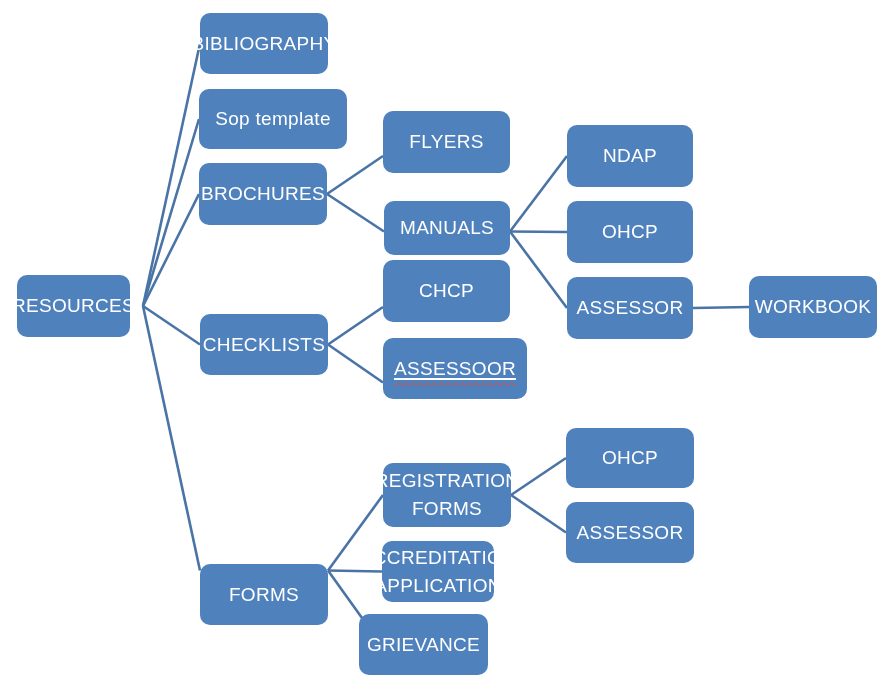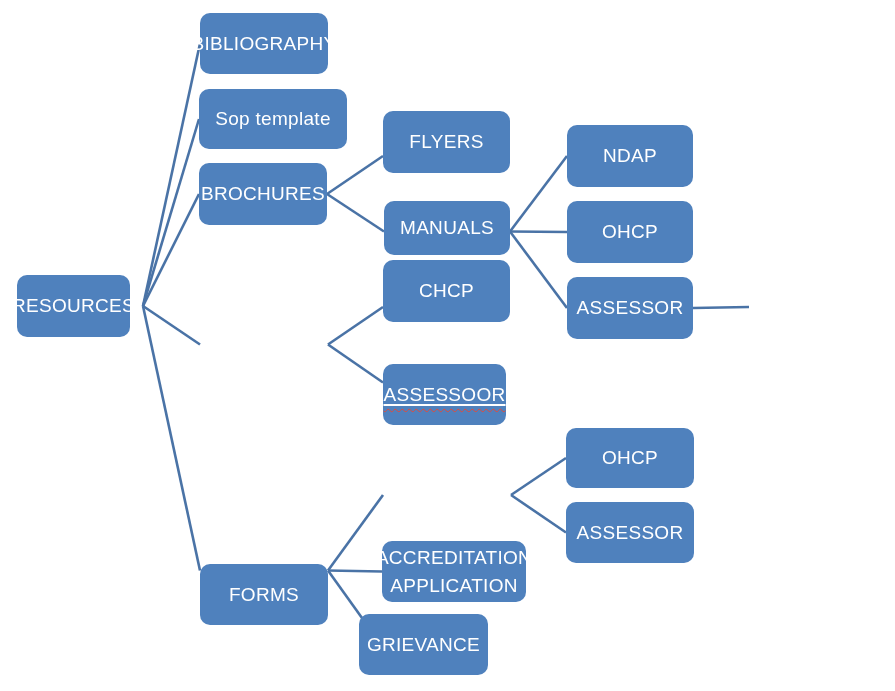--- a/index.html
+++ b/index.html
@@ -85,56 +85,65 @@
   </div>
 
   <div class="node" style="left:199px;top:89px;width:148px;height:60px">
     <span class="label">Sop template</span>
   </div>
 
   <div class="node" style="left:199px;top:163px;width:128px;height:62px">
     <span class="label">BROCHURES</span>
   </div>
 
+  <div class="node" style="left:200px;top:314px;width:128px;height:61px">
+    <span class="label">CHECKLISTS</span>
+  </div>
 
   <div class="node" style="left:200px;top:564px;width:128px;height:61px">
     <span class="label">FORMS</span>
   </div>
 
   <div class="node" style="left:383px;top:111px;width:127px;height:62px">
     <span class="label">FLYERS</span>
   </div>
 
   <div class="node" style="left:384px;top:201px;width:126px;height:54px">
     <span class="label">MANUALS</span>
   </div>
 
   <div class="node" style="left:383px;top:260px;width:127px;height:62px">
     <span class="label">CHCP</span>
   </div>
 
-  <div class="node" style="left:383px;top:364px;width:123px;height:61px">
+  <div class="node" style="left:383px;top:338px;width:144px;height:61px">
     <span class="label u-white"><span class="u-wavy">ASSESSOOR</span></span>
   </div>
 
   <div class="node" style="left:567px;top:125px;width:126px;height:62px">
     <span class="label">NDAP</span>
   </div>
 
   <div class="node" style="left:567px;top:201px;width:126px;height:62px">
     <span class="label">OHCP</span>
   </div>
 
   <div class="node" style="left:567px;top:277px;width:126px;height:62px">
     <span class="label">ASSESSOR</span>
   </div>
 
+  <div class="node" style="left:749px;top:276px;width:128px;height:62px">
+    <span class="label">WORKBOOK</span>
+  </div>
 
+  <div class="node" style="left:383px;top:463px;width:128px;height:64px">
+    <span class="label">REGISTRATION FORMS</span>
+  </div>
 
-  <div class="node" style="left:382px;top:541px;width:144px;height:61px">
+  <div class="node" style="left:382px;top:541px;width:112px;height:61px">
     <span class="label">ACCREDITATION APPLICATION</span>
   </div>
 
   <div class="node" style="left:359px;top:614px;width:129px;height:61px">
     <span class="label">GRIEVANCE</span>
   </div>
 
   <div class="node" style="left:566px;top:428px;width:128px;height:60px">
     <span class="label">OHCP</span>
   </div>

